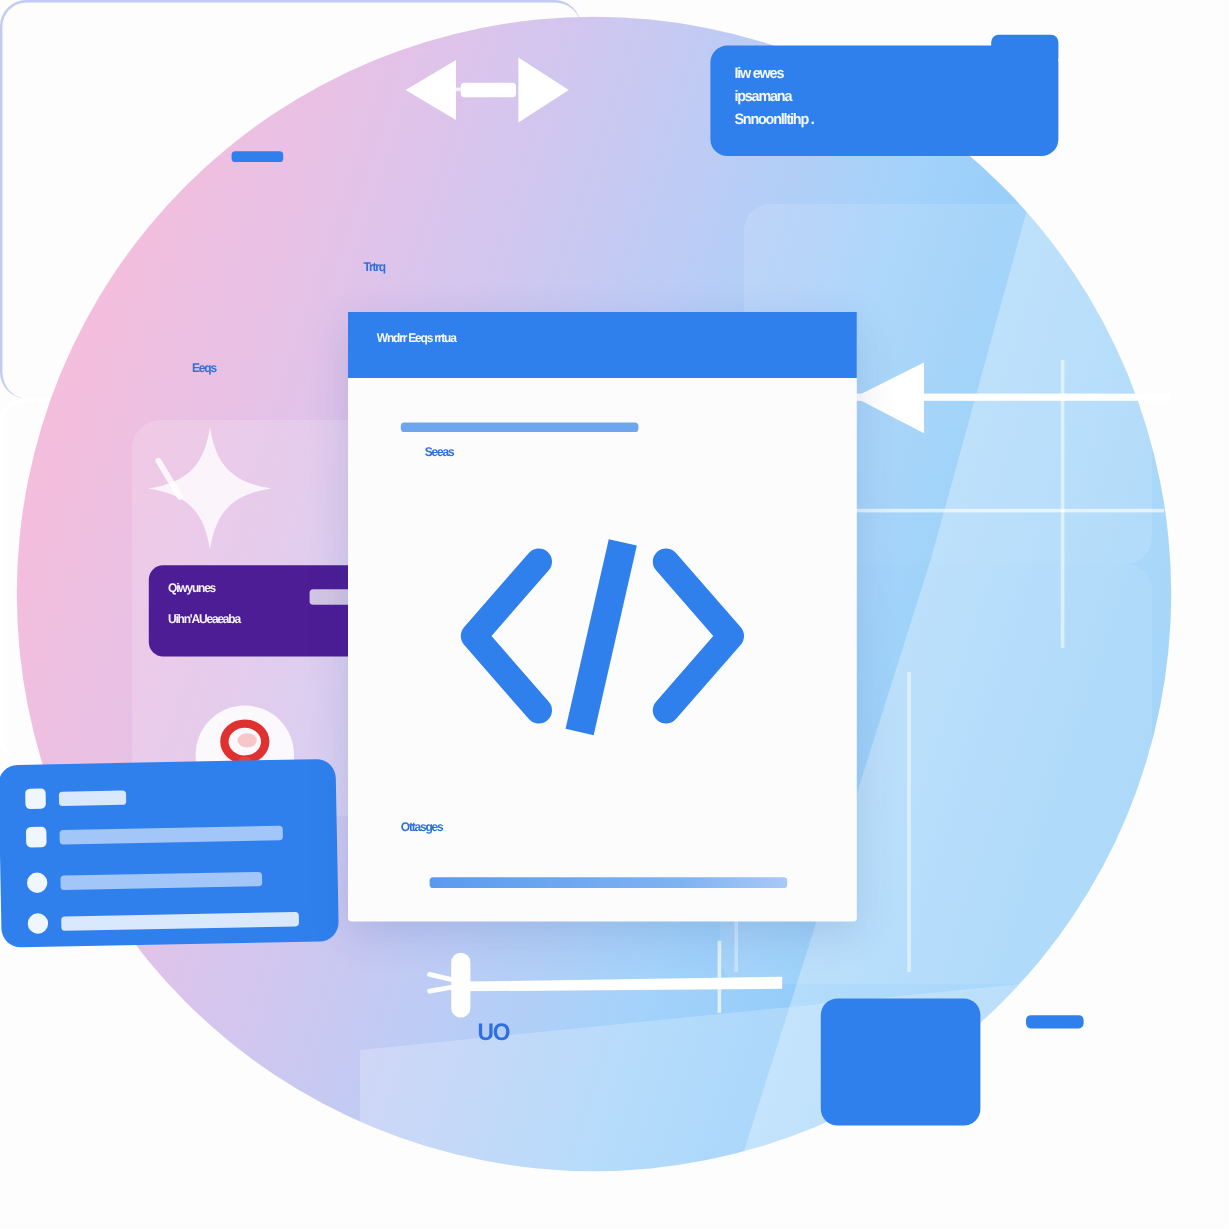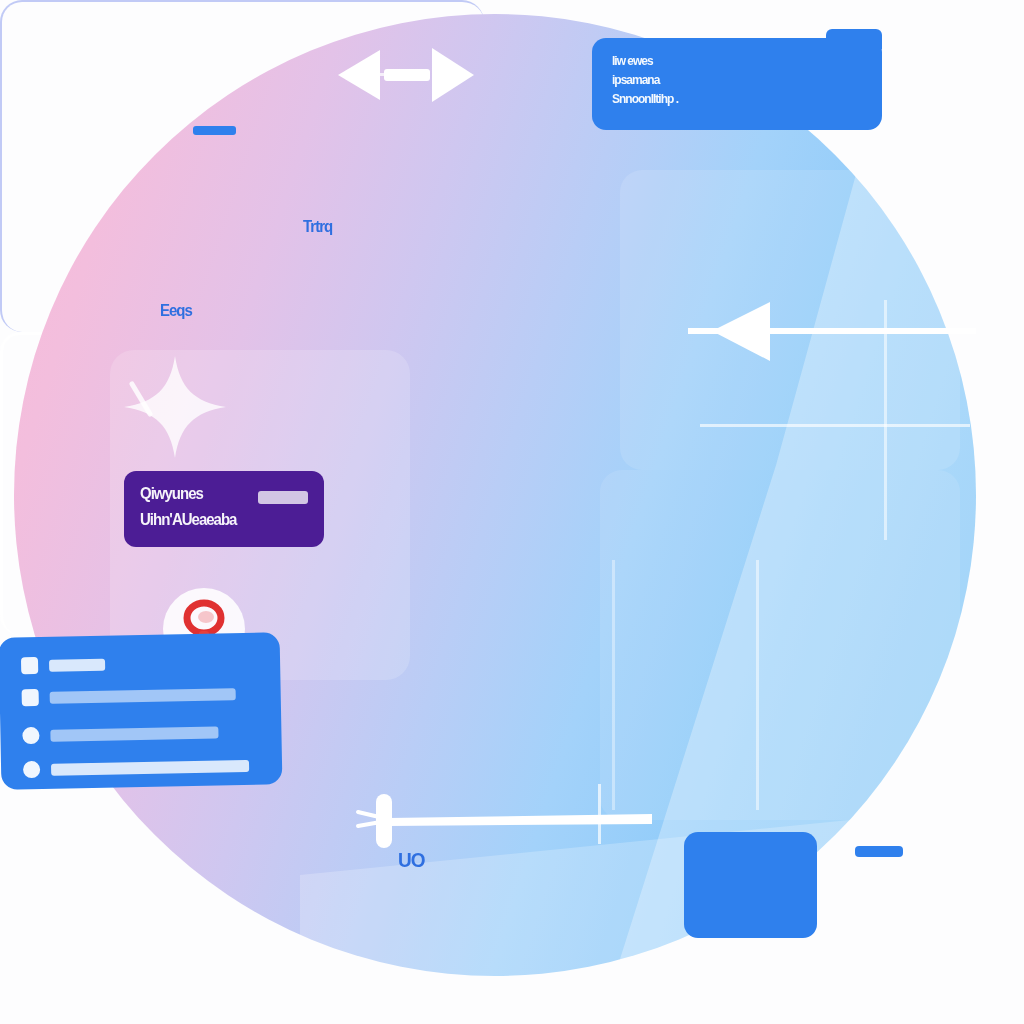--- a/index.html
+++ b/index.html
@@ -47,21 +47,21 @@
     pointer-events:none;
   }
 
   
   .card{position:absolute;border-radius:14px;padding-left:28px;}
   .card-blue{background:#4c1d95;}
 
   
   .ptext{
     color:rgba(255,255,255,.95);
-    font-size:15px;
+    font-size:10px;
     letter-spacing:-1px;
     font-weight:700;
     white-space:nowrap;
     filter:blur(.45px);
     transform:scaleY(1.05);
   }
   .ptext.blue{color:#2f6fe0;}
   .ptext.small{font-size:12px;}
   .ptext.big{font-size:19px;}
 
@@ -324,20 +324,39 @@
     <div class="list-row" style="top:90px;">
       <span class="ic round"></span>
       <span class="bar" style="width:168px;"></span>
     </div>
     <div class="list-row" style="top:124px;">
       <span class="ic round"></span>
       <span class="bar bright" style="width:198px;"></span>
     </div>
   </div>
 
+  <div id="code-window">
+
+    <div id="code-window-titlebar"></div>
+    <div id="code-window-title" class="ptext">Wndrr Eeqs rrtua</div>
+
+    <div id="code-top-rule"></div>
+    <div id="code-subtitle" class="ptext blue">Seeas</div>
+
+    <div id="code-glyph">
+      <svg width="250" height="180" viewBox="0 0 250 180">
+        <path d="M72 28 L18 90 L72 152" fill="none" stroke="#2f80ed" stroke-width="22" stroke-linecap="round" stroke-linejoin="round"></path>
+        <path d="M178 28 L232 90 L178 152" fill="none" stroke="#2f80ed" stroke-width="22" stroke-linecap="round" stroke-linejoin="round"></path>
+        <path d="M142 12 L106 170" fill="none" stroke="#2f80ed" stroke-width="24" stroke-linecap="butt"></path>
+      </svg>
+    </div>
+
+    <div id="code-footer-label" class="ptext blue">Ottasges</div>
+    <div id="code-bottom-rule"></div>
+  </div>
 
 
 
   <div class="card" id="blue-square"></div>
   <div id="blue-dash"></div>
 
   <div id="bottom-pointer">
     <svg width="300" height="58" viewBox="0 0 300 58">
       <path d="M36 26 L300 22 L300 32 L36 34 Z" fill="#ffffff"></path>
       <path d="M6 20 L40 28 L6 34" fill="none" stroke="#ffffff" stroke-width="4" stroke-linecap="round" stroke-linejoin="round"></path>

